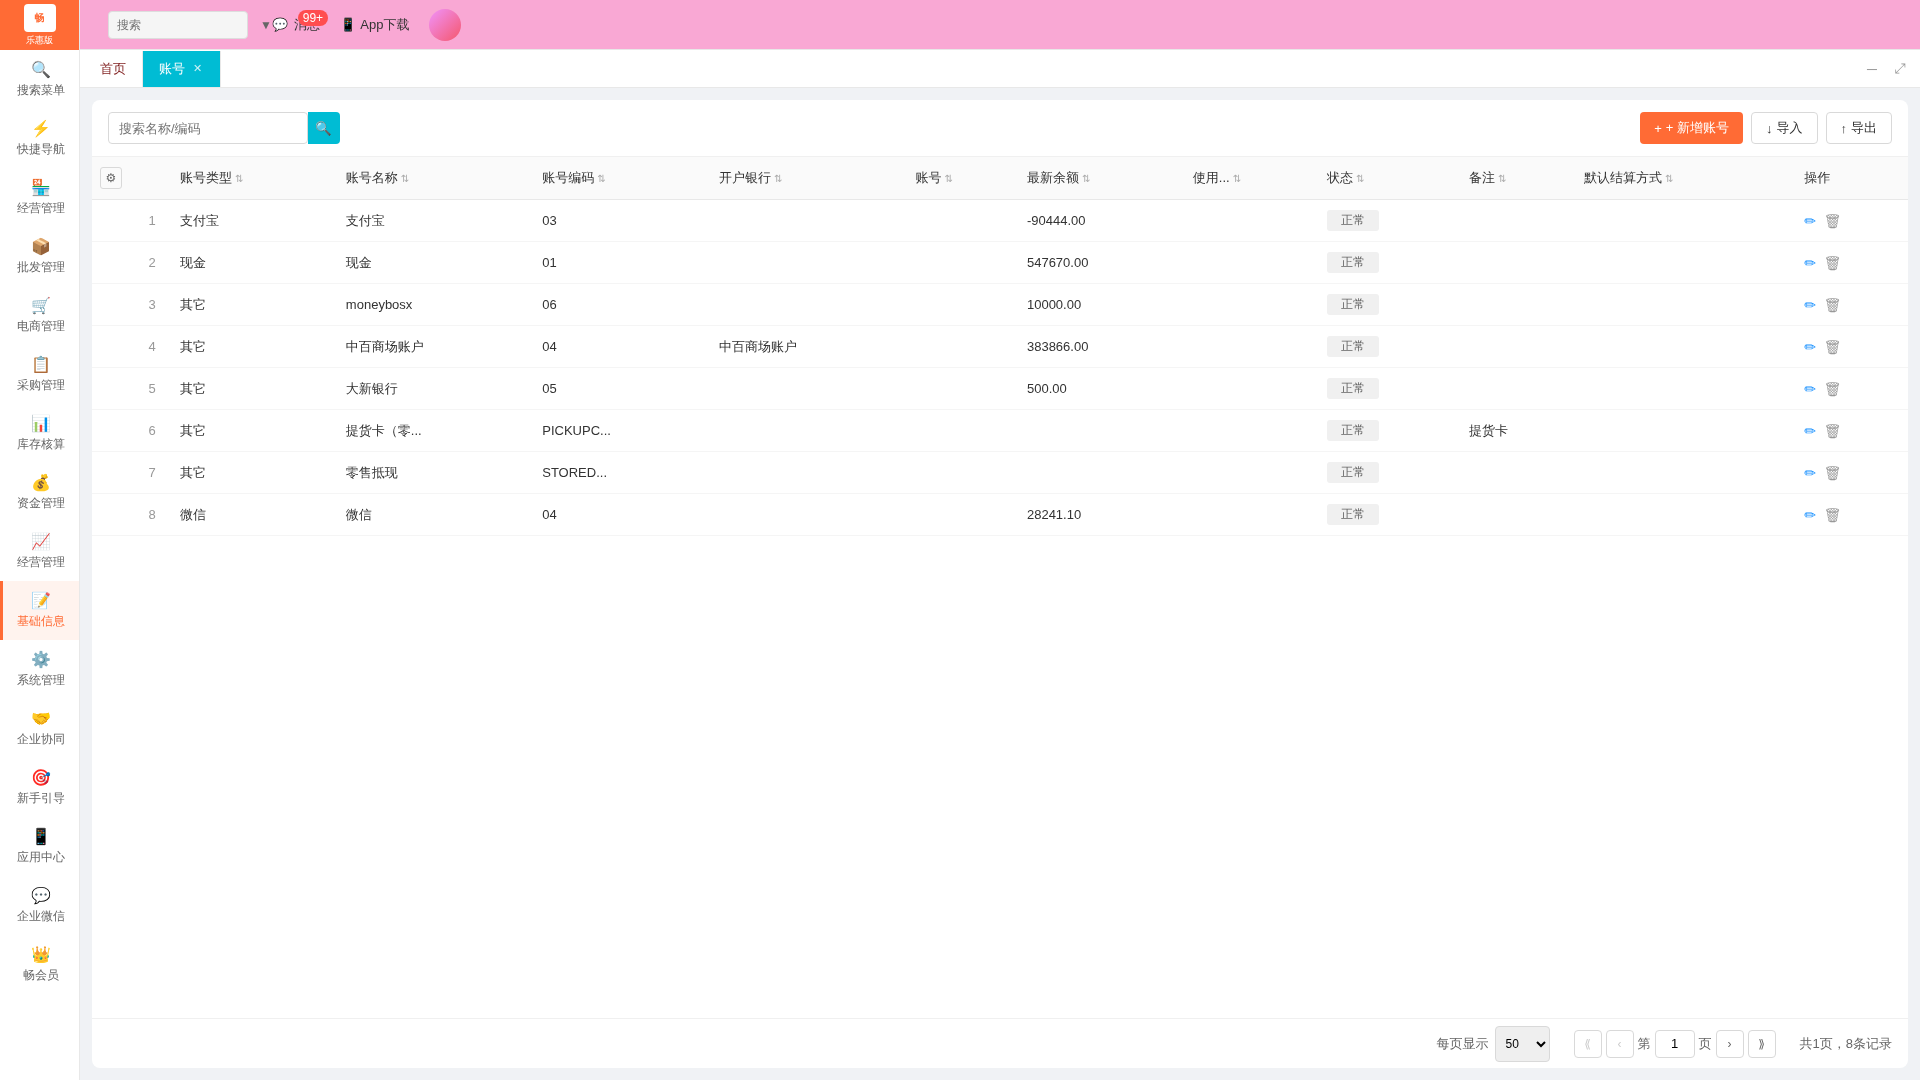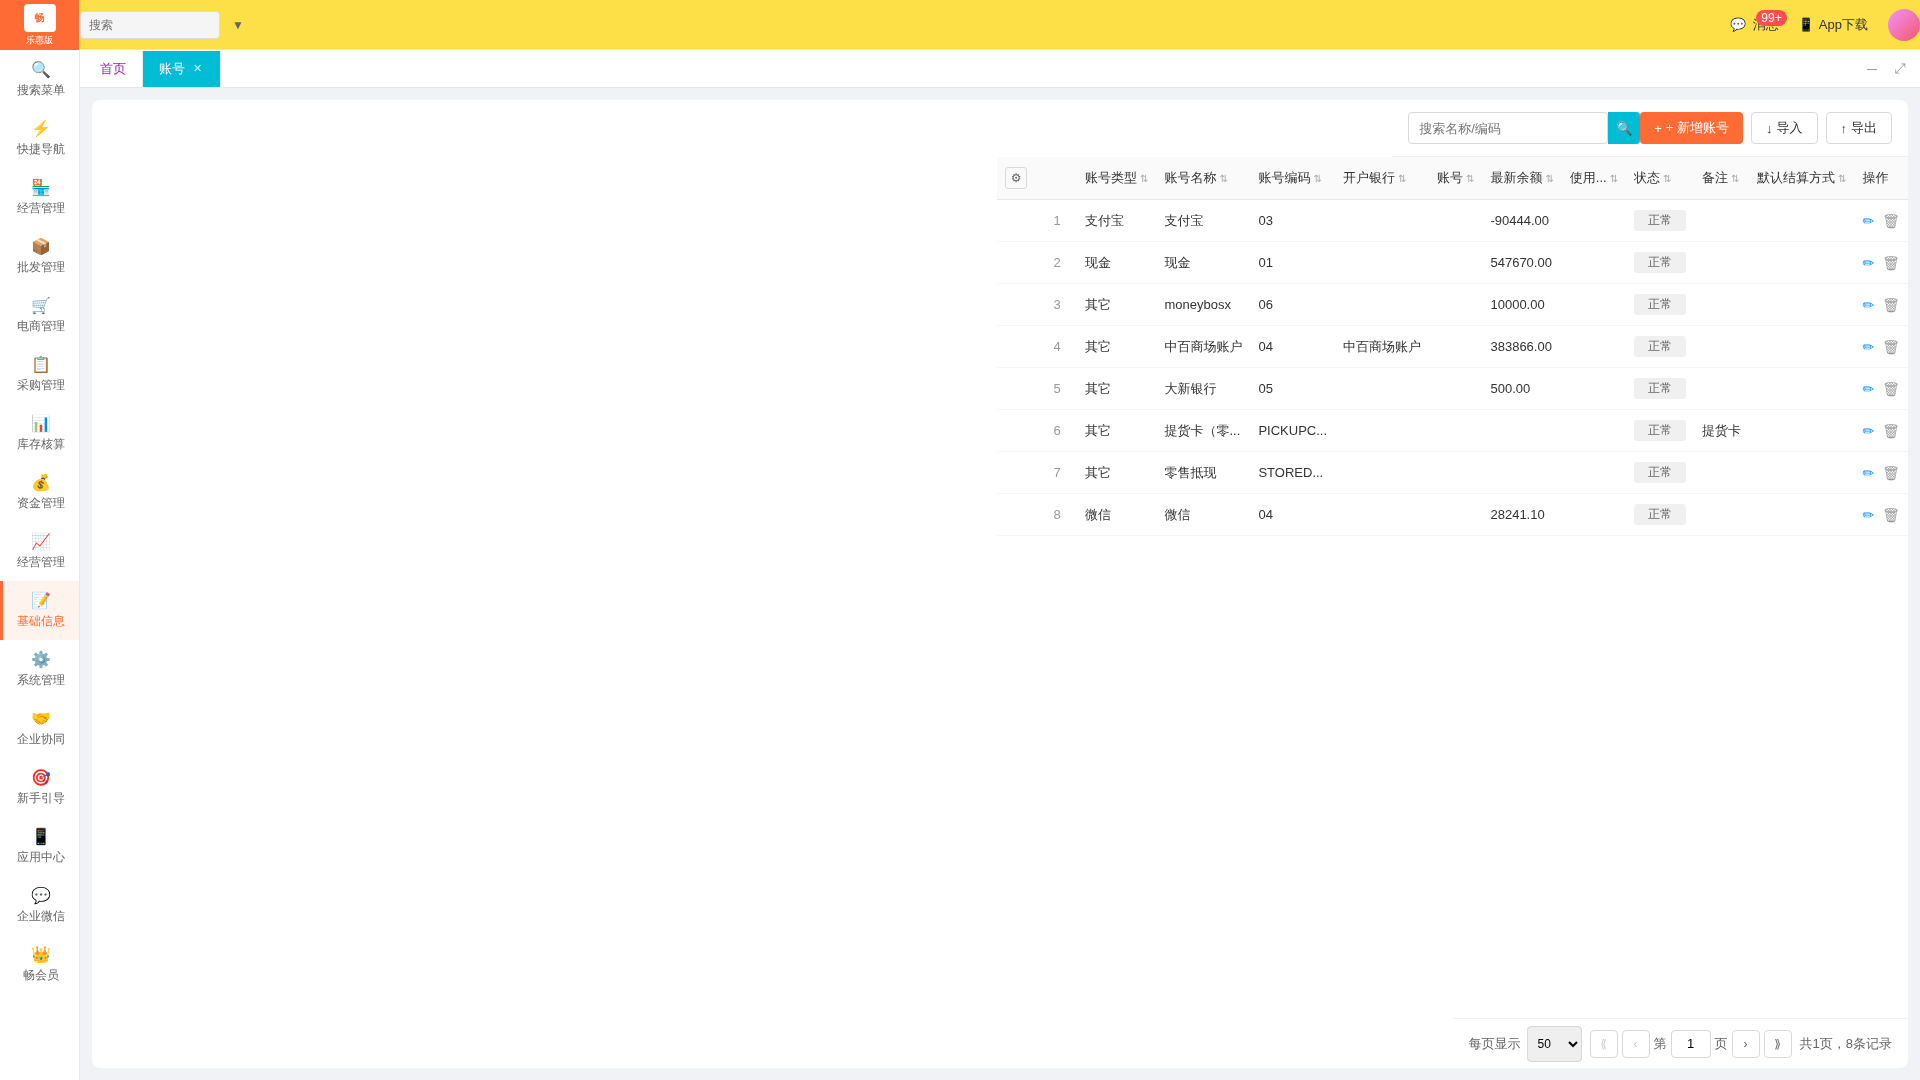--- a/index.html
+++ b/index.html
@@ -63,25 +63,24 @@
       flex: 1;
       display: flex;
       flex-direction: column;
       height: 1080px;
       overflow: hidden;
     }
 
     
     .topbar {
       height: 50px;
-      background: #fde047;
-      display: flex;
-      align-items: center;
-      justify-content: space-between;
-      padding: 0 0;
+      background: #f9a8d4;
+      display: flex;
+      align-items: center;
+      padding: 0 28px;
       border-bottom: 1px solid #e8e8e8;
       flex-shrink: 0;
     }
     .topbar-left {
       display: flex;
       align-items: center;
       gap: 12px;
     }
     .search-box {
       width: 140px;
@@ -156,21 +155,21 @@
       padding-left: 4px;
     }
     .tab {
       height: 36px;
       padding: 0 16px;
       display: flex;
       align-items: center;
       gap: 6px;
       cursor: pointer;
       font-size: 13px;
-      color: #a21caf;
+      color: #7f1d1d;
       border-right: 1px solid #e8e8e8;
       white-space: nowrap;
     }
     .tab.active {
       background: #00bcd4;
       color: #fff;
     }
     .tab-close {
       font-size: 11px;
       color: rgba(255,255,255,0.8);
@@ -205,21 +204,20 @@
     }
 
     .table-container {
       flex: 1;
       background: #fff;
       margin: 12px;
       border-radius: 8px;
       display: flex;
       flex-direction: column;
       overflow: hidden;
-      align-items: flex-end;
     }
 
     .table-toolbar {
       padding: 12px 16px;
       display: flex;
       align-items: center;
       justify-content: space-between;
       border-bottom: 1px solid #f0f0f0;
     }
 
@@ -330,21 +328,21 @@
     .action-delete { color: #999; cursor: pointer; font-size: 14px; }
 
     
     .pagination {
       height: 50px;
       display: flex;
       align-items: center;
       justify-content: flex-end;
       padding: 0 16px;
       border-top: 1px solid #f0f0f0;
-      gap: 8px;
+      gap: 24px;
       font-size: 13px;
       color: #666;
     }
     .page-size-select {
       display: flex;
       align-items: center;
       gap: 6px;
     }
     .size-select {
       height: 36px;

